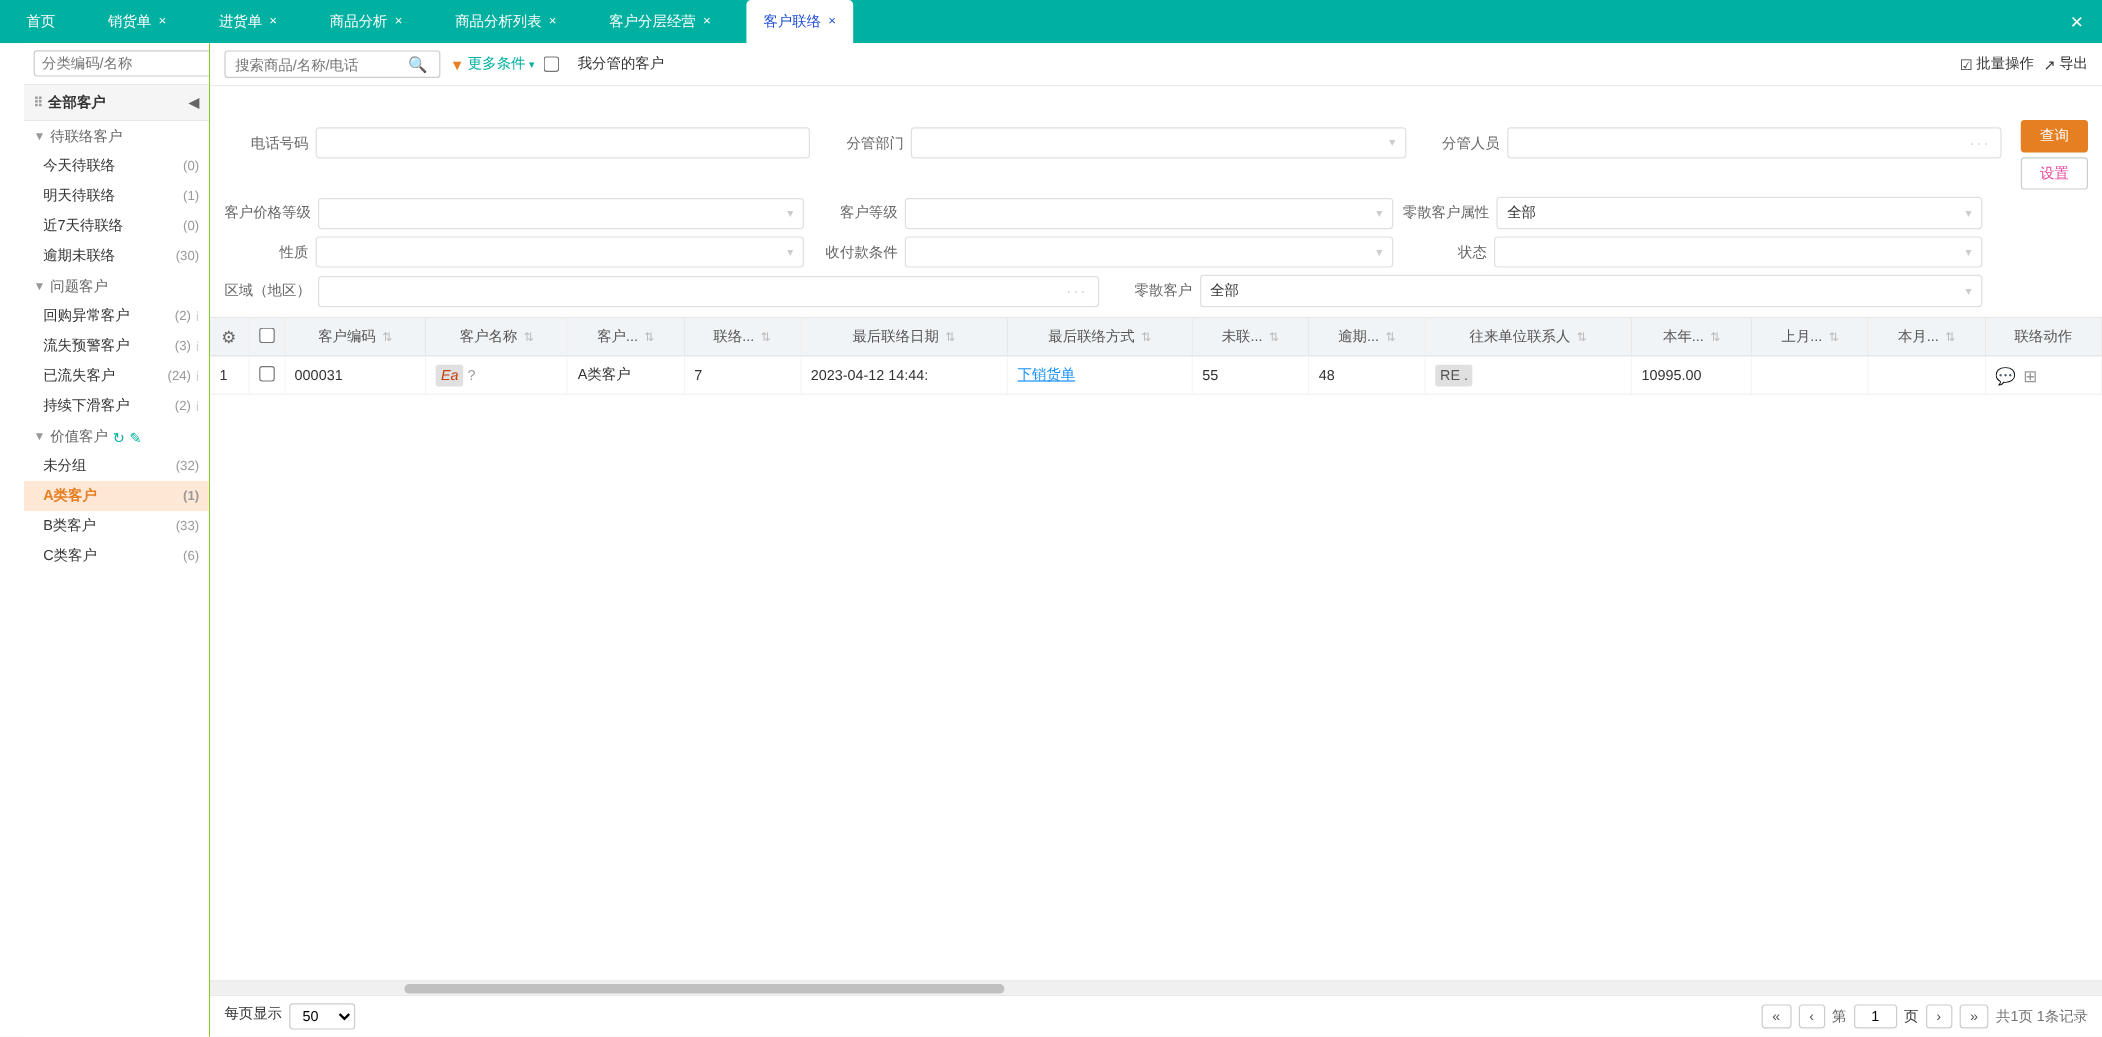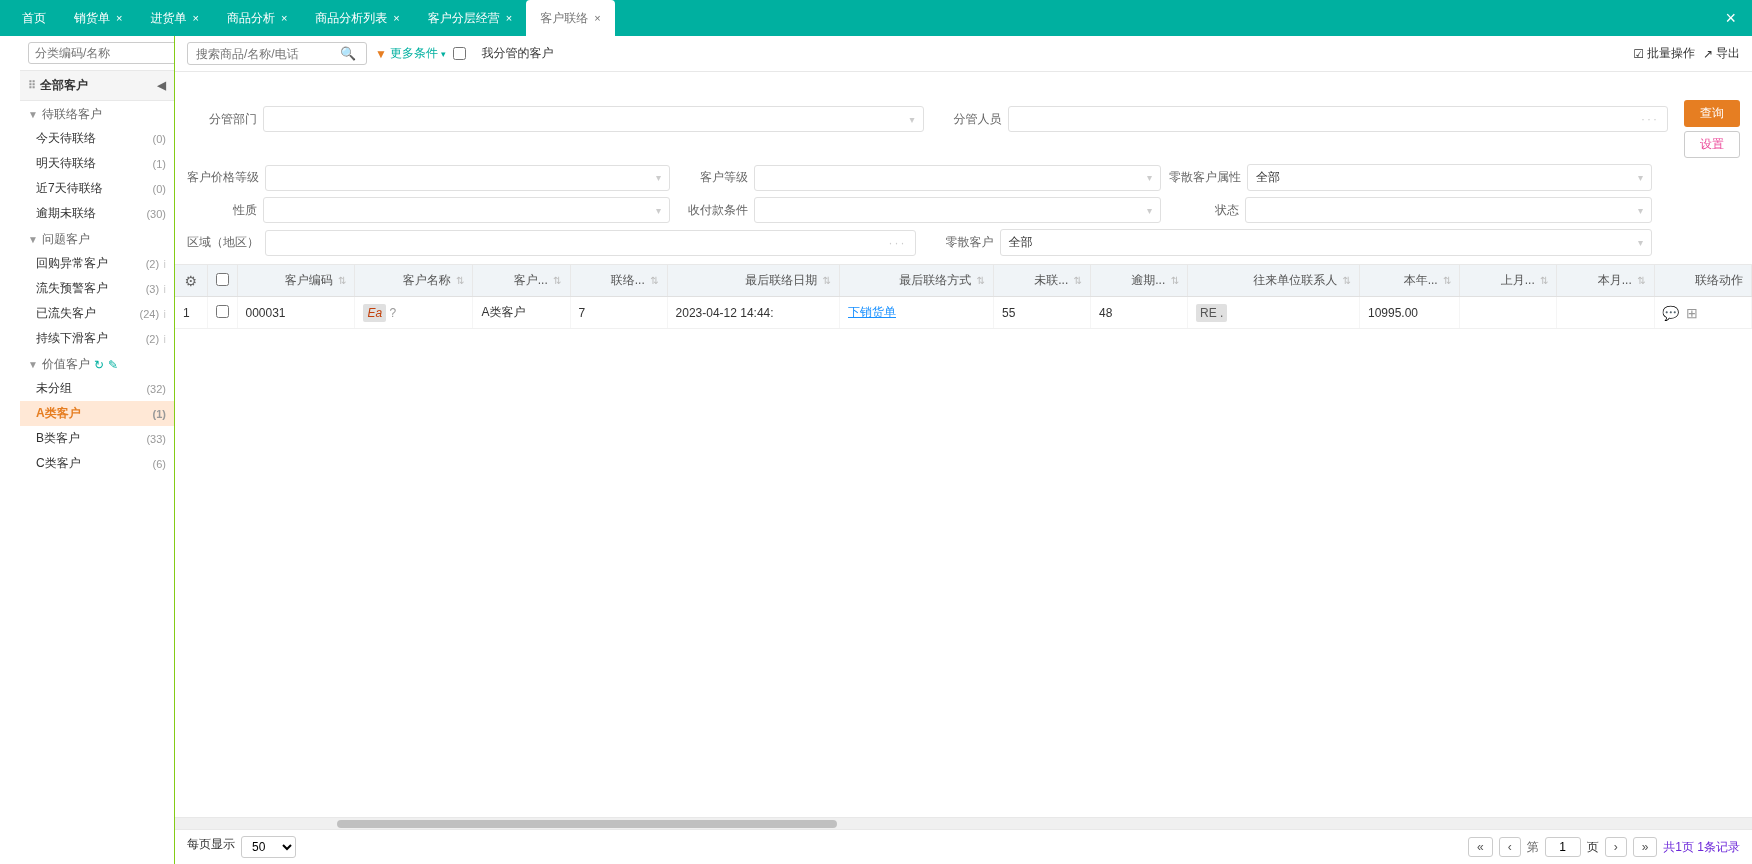--- a/index.html
+++ b/index.html
@@ -1,27 +1,27 @@
 <!DOCTYPE html>
 <html><head>
   <meta charset="utf-8">
   <style>
     * { box-sizing: border-box; margin: 0; padding: 0; font-family: 'Microsoft YaHei', Arial, sans-serif; font-size: 12px; }
     body { background: #f0f0f0; width: 1752px; height: 864px; overflow: hidden; }
 
     
     .top-nav {
       display: flex; align-items: center; background: #00b0a0; height: 36px; padding: 0 8px;
-      gap: 0;
+      gap: 16px;
     }
     .nav-item {
       color: #fff; padding: 0 14px; height: 36px; display: flex; align-items: center;
       cursor: pointer; white-space: nowrap; font-size: 13px; position: relative;
     }
-    .nav-item.active { background: #fff; color: #737373; border-radius: 4px 4px 0 0; }
+    .nav-item.active { background: #fff; color: #1d4ed8; border-radius: 4px 4px 0 0; }
     .nav-item .close-icon { margin-left: 6px; font-size: 11px; color: inherit; cursor: pointer; }
     .nav-home { font-size: 13px; }
     .nav-spacer { flex: 1; }
     .nav-close-btn { color: #fff; font-size: 18px; cursor: pointer; padding: 0 8px; }
 
     
     .main-layout { display: flex; height: calc(864px - 36px); background: #fff; }
 
     
     .sidebar {
@@ -108,21 +108,21 @@
     .btn-settings {
       background: #fff; color: #ec4899; border: 1px solid #ccc; border-radius: 3px;
       padding: 4px 14px; cursor: pointer; font-size: 12px; white-space: nowrap;
     }
 
     
     .table-area { flex: 1; overflow-y: auto; background: #fff; margin: 0; }
     table { width: 100%; border-collapse: collapse; font-size: 12px; }
     thead tr { background: #f0f4f7; }
     th {
-      padding: 7px 8px; text-align: right; color: #555; font-weight: normal;
+      padding: 7px 8px; text-align: center; color: #555; font-weight: normal;
       border-bottom: 1px solid #e0e0e0; border-right: 1px solid #e8e8e8;
       white-space: nowrap; position: relative; cursor: pointer;
     }
     th .sort-icon { color: #bbb; font-size: 10px; margin-left: 2px; }
     td {
       padding: 7px 8px; color: #333; border-bottom: 1px solid #f0f0f0;
       border-right: 1px solid #f5f5f5; white-space: nowrap;
     }
     .th-gear { width: 32px; text-align: center; }
     .th-checkbox { width: 28px; text-align: center; }
@@ -145,21 +145,21 @@
     .pagination { display: flex; align-items: center; gap: 6px; color: #333; }
     .page-btn {
       border: 1px solid #ccc; border-radius: 3px; padding: 2px 8px;
       cursor: pointer; background: #fff; font-size: 12px; color: #555;
     }
     .page-btn:disabled { color: #ccc; cursor: default; }
     .page-input {
       border: 1px solid #ccc; border-radius: 3px; padding: 2px 6px;
       width: 36px; text-align: center; font-size: 12px; outline: none;
     }
-    .total-info { color: #6d28d9; font-size: 12px; text-align: right; }
+    .total-info { color: #737373; font-size: 12px; text-align: right; }
 
     
     .h-scroll-bar {
       height: 12px; background: #f0f0f0; border-top: 1px solid #e8e8e8;
       display: flex; align-items: center; padding: 0 2px;
     }
     .h-scroll-thumb {
       height: 8px; background: #c0c0c0; border-radius: 4px;
       width: 500px; margin-left: 160px; cursor: pointer;
     }
@@ -324,20 +324,24 @@
       </div>
       <div class="export-btn">
         <span>↗</span>
         <span>导出</span>
       </div>
     </div>
 
     <div class="adv-filter">
 
       <div class="adv-filter-row">
+        <div class="filter-field">
+          <span class="filter-label">电话号码</span>
+          <div class="filter-input"></div>
+        </div>
         <div class="filter-field">
           <span class="filter-label">分管部门</span>
           <div class="filter-input">
             <span></span>
               <span class="arrow">▾</span>
           </div>
         </div>
         <div class="filter-field">
           <span class="filter-label">分管人员</span>
           <div class="filter-input">

